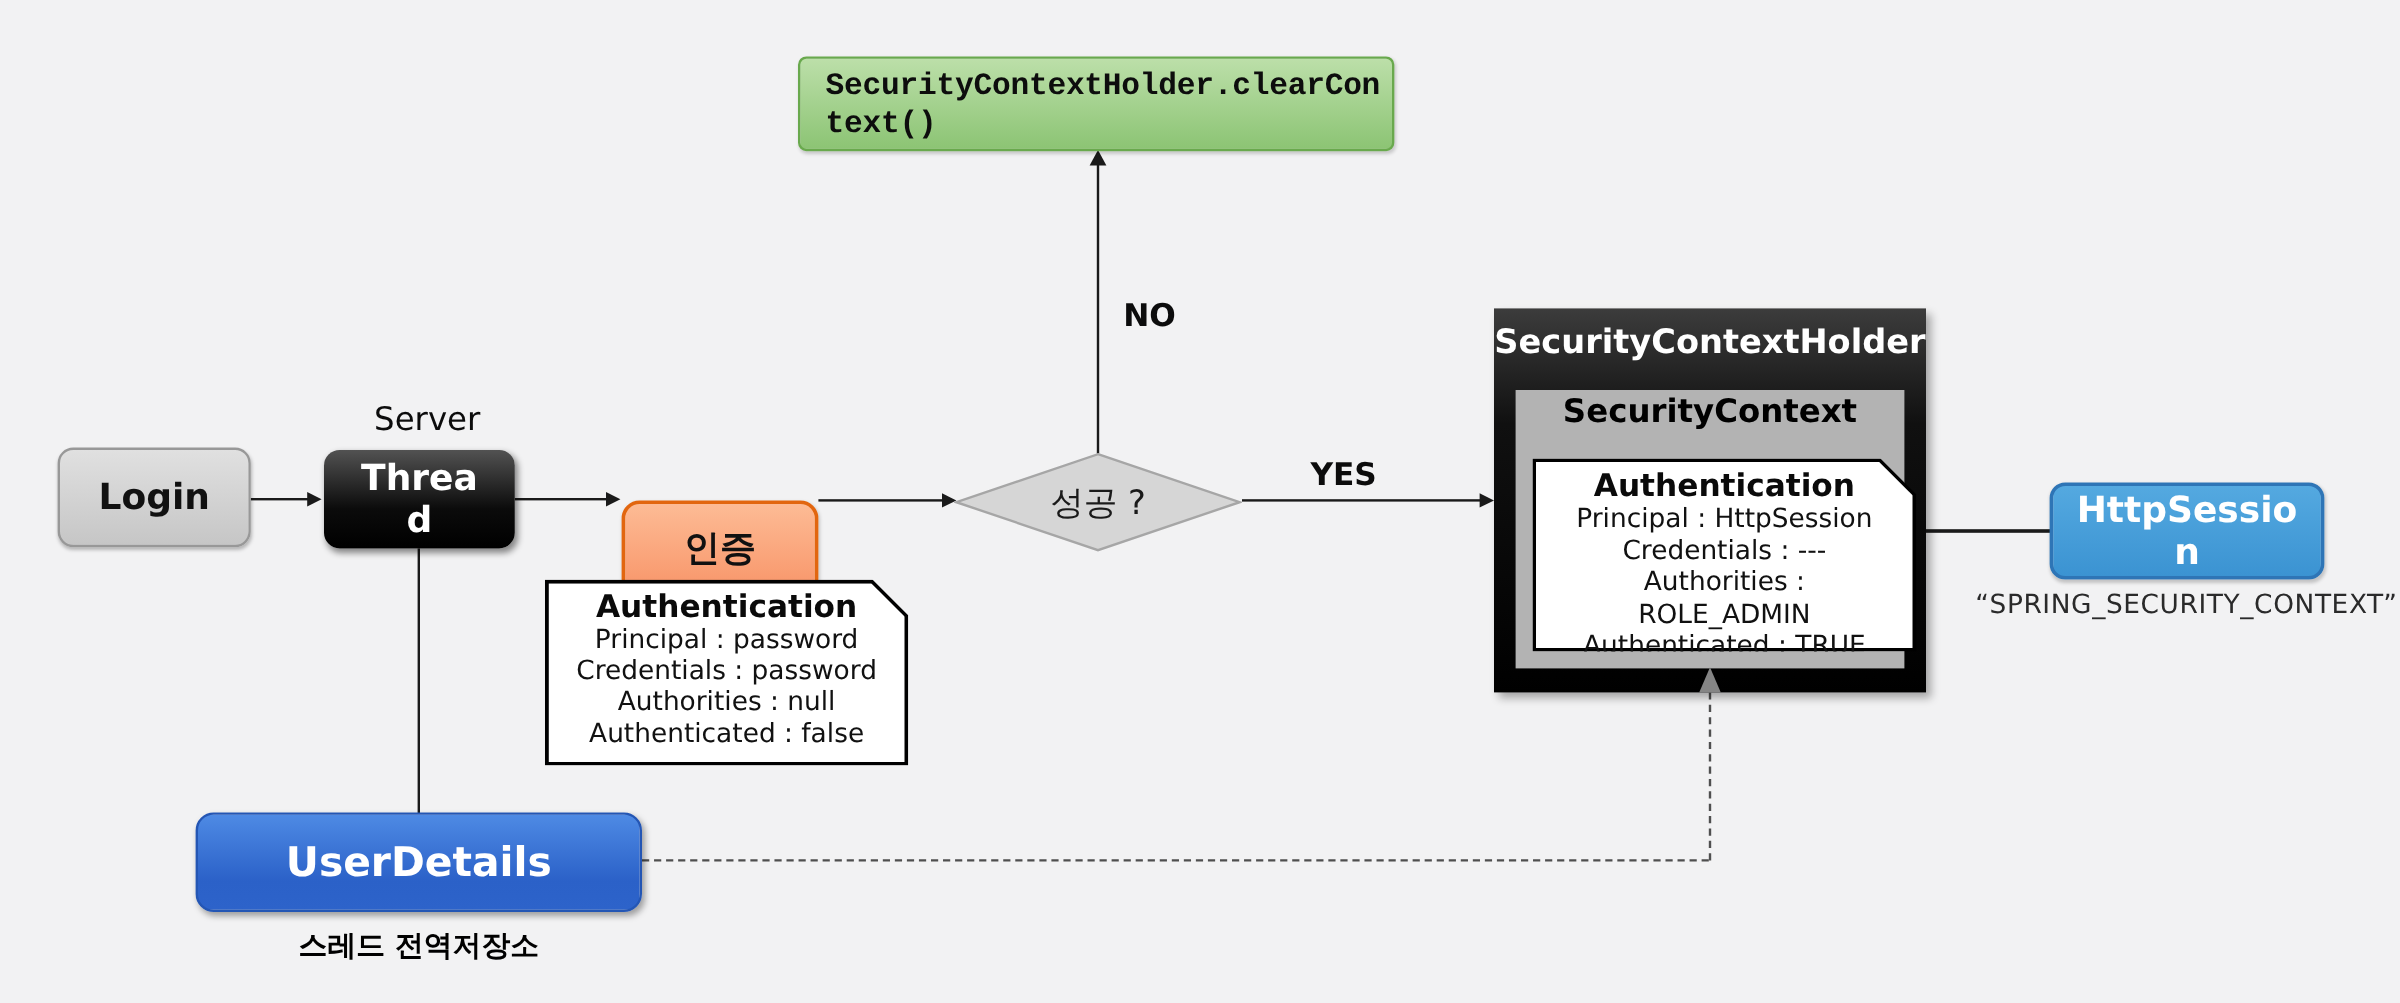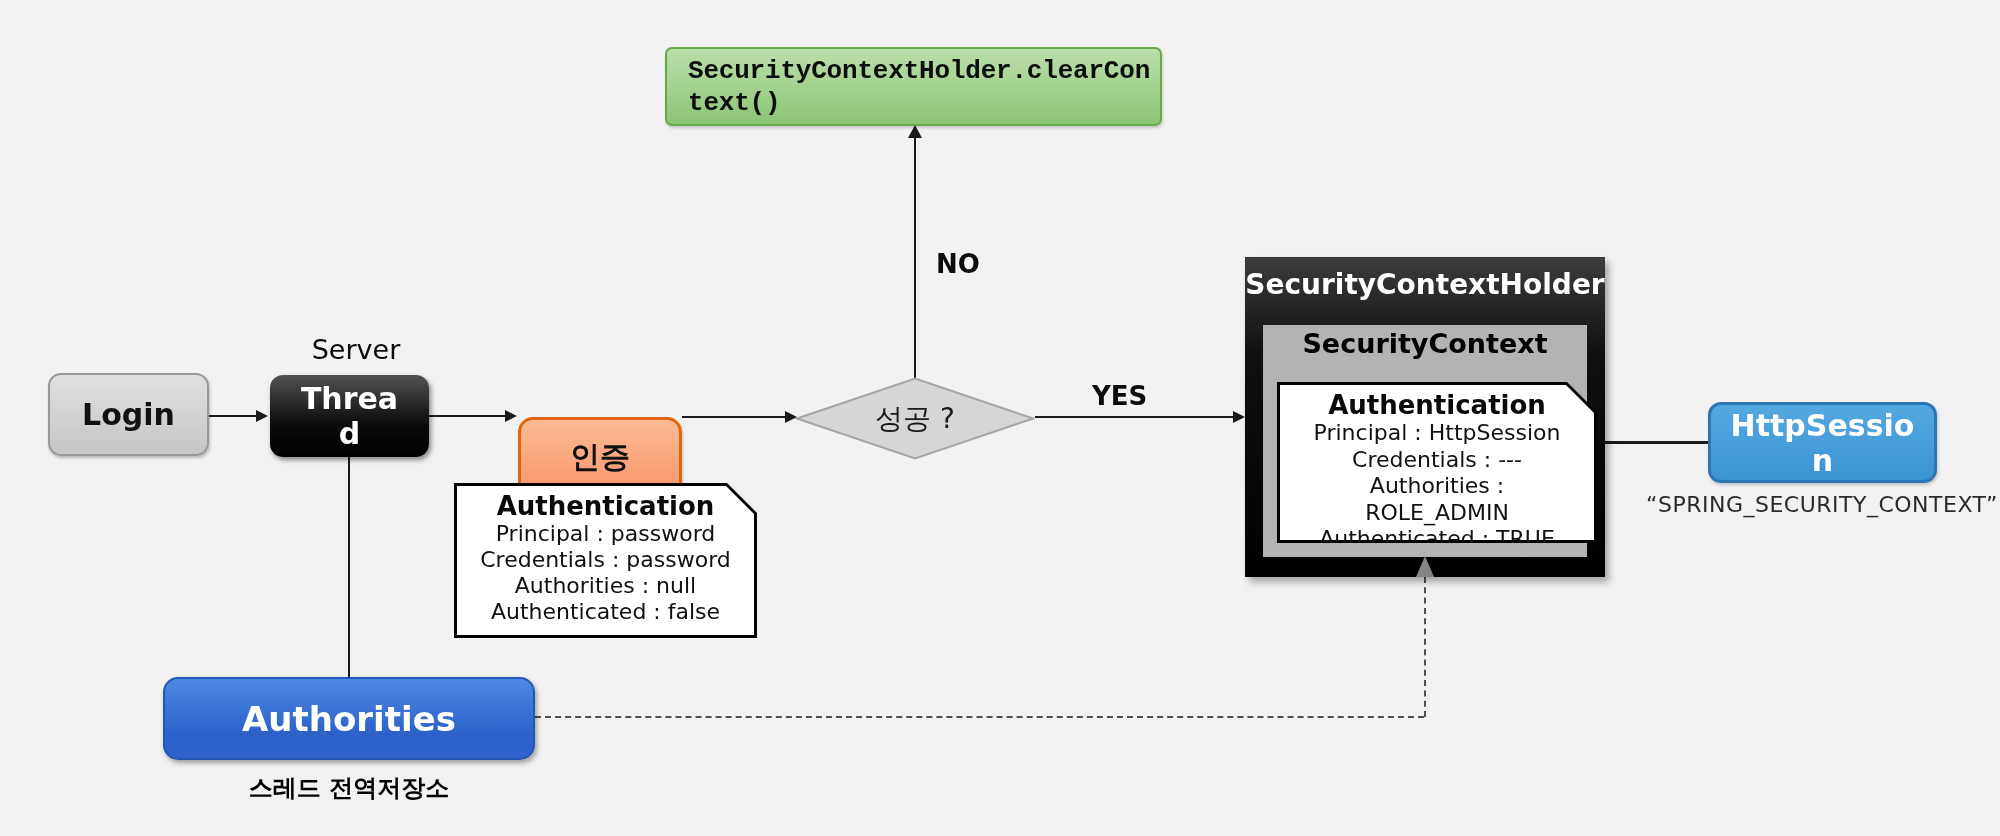--- a/index.html
+++ b/index.html
@@ -160,17 +160,17 @@
   </div>
 
   <div class="arrow-up-gray" style="left:1416px;top:556px;"></div>
 
   <div class="node http-box">
     <span>HttpSession</span>
   </div>
   <div class="label http-caption">“SPRING_SECURITY_CONTEXT”</div>
 
   <div class="node threadlocal-box">
-    <span>Authorities</span>
+    <span>UserDetails</span>
   </div>
   <div class="label tl-caption">스레드 전역저장소</div>
 
 </div>
 
 </body></html>

